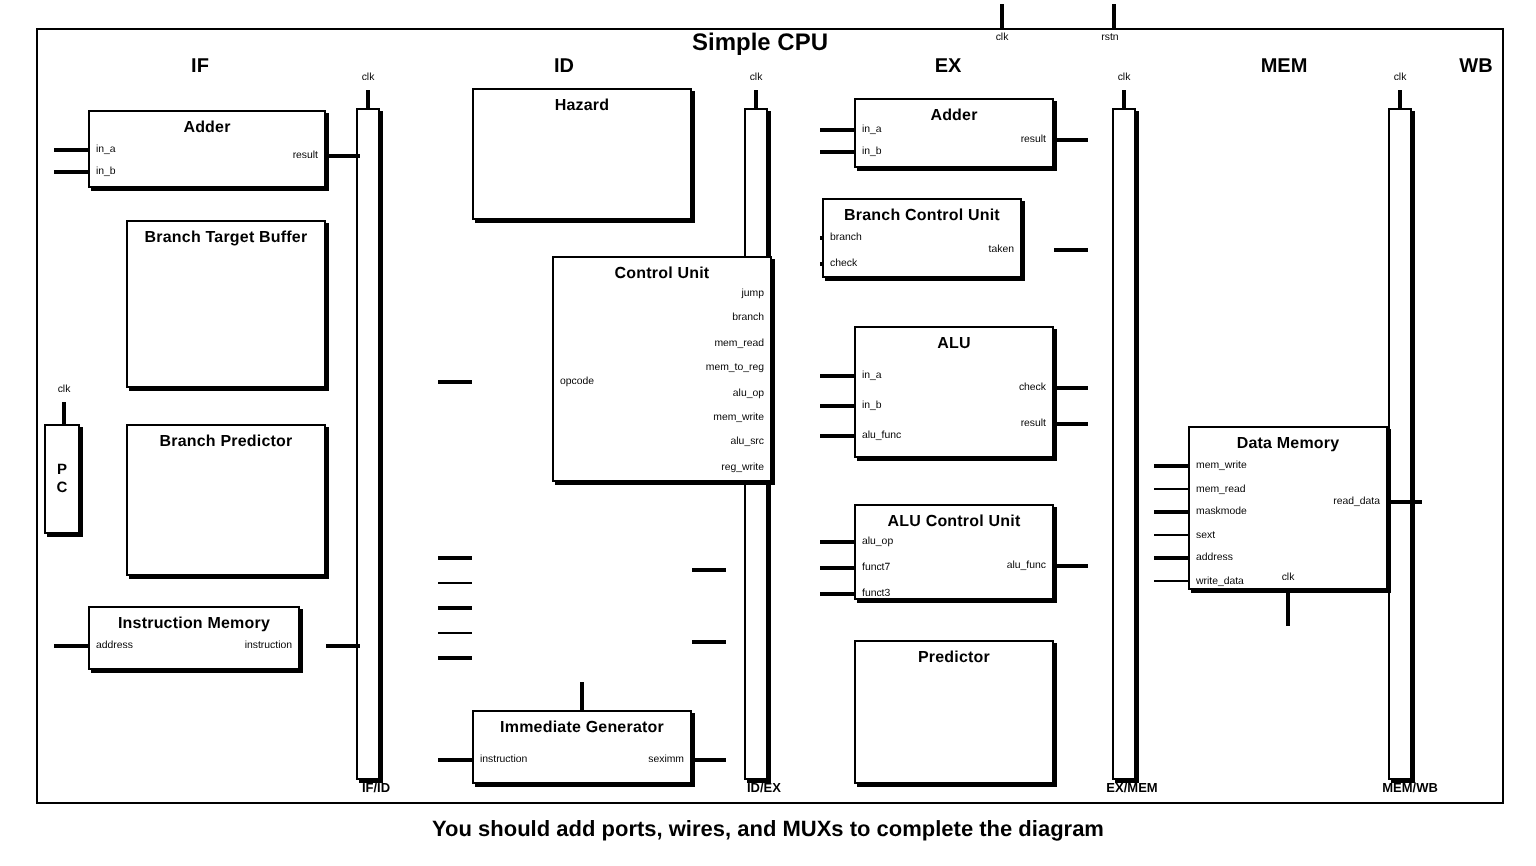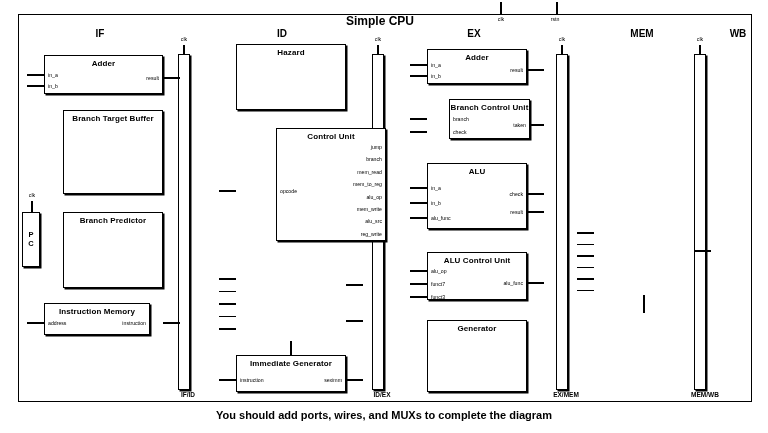--- a/index.html
+++ b/index.html
@@ -185,21 +185,21 @@
     <div class="wire wh" style="left: 527px; top: 69px; width: 17px;"></div>
     <div class="blk" style="left: 427px; top: 49px; width: 100px; height: 35px;">
       <div class="ttl">Adder</div>
       <div class="pin l" style="top: 12px;">in_a</div>
       <div class="pin l" style="top: 23px;">in_b</div>
       <div class="pin r" style="top: 17px;">result</div>
     </div>
     <div class="wire wh" style="left: 410px; top: 118px; width: 17px;"></div>
     <div class="wire wh" style="left: 410px; top: 131px; width: 17px;"></div>
     <div class="wire wh" style="left: 527px; top: 124px; width: 17px;"></div>
-    <div class="blk" style="left: 449px; top: 99px; width: 81px; height: 40px;">
+    <div class="blk" style="left: 411px; top: 99px; width: 100px; height: 40px;">
       <div class="ttl">Branch Control Unit</div>
       <div class="pin l" style="top: 16px;">branch</div>
       <div class="pin l" style="top: 29px;">check</div>
       <div class="pin r" style="top: 22px;">taken</div>
     </div>
     <div class="wire wh" style="left: 410px; top: 187px; width: 17px;"></div>
     <div class="wire wh" style="left: 410px; top: 202px; width: 17px;"></div>
     <div class="wire wh" style="left: 410px; top: 217px; width: 17px;"></div>
     <div class="wire wh" style="left: 527px; top: 193px; width: 17px;"></div>
     <div class="wire wh" style="left: 527px; top: 211px; width: 17px;"></div>
@@ -216,24 +216,35 @@
     <div class="wire wh" style="left: 410px; top: 296px; width: 17px;"></div>
     <div class="wire wh" style="left: 527px; top: 282px; width: 17px;"></div>
     <div class="blk" style="left: 427px; top: 252px; width: 100px; height: 48px;">
       <div class="ttl">ALU Control Unit</div>
       <div class="pin l" style="top: 15px;">alu_op</div>
       <div class="pin l" style="top: 28px;">funct7</div>
       <div class="pin l" style="top: 41px;">funct3</div>
       <div class="pin r" style="top: 27px;">alu_func</div>
     </div>
     <div class="blk" style="left: 427px; top: 320px; width: 100px; height: 72px;">
-      <div class="ttl">Generator</div>
+      <div class="ttl">Predictor</div>
     </div>
     <div class="wire wh" style="left: 577px; top: 232px; width: 17px;"></div>
     <div class="wire wh" style="left: 577px; top: 243.5px; width: 17px;"></div>
     <div class="wire wh" style="left: 577px; top: 255px; width: 17px;"></div>
     <div class="wire wh" style="left: 577px; top: 266.5px; width: 17px;"></div>
     <div class="wire wh" style="left: 577px; top: 278px; width: 17px;"></div>
     <div class="wire wh" style="left: 577px; top: 289.5px; width: 17px;"></div>
     <div class="wire wh" style="left: 694px; top: 250px; width: 17px;"></div>
     <div class="wire wv" style="left: 643px; top: 295px; height: 18px;"></div>
+    <div class="blk" style="left: 594px; top: 213px; width: 100px; height: 82px;">
+      <div class="ttl">Data Memory</div>
+      <div class="pin l" style="top: 16px;">mem_write</div>
+      <div class="pin l" style="top: 27.5px;">mem_read</div>
+      <div class="pin l" style="top: 39px;">maskmode</div>
+      <div class="pin l" style="top: 50.5px;">sext</div>
+      <div class="pin l" style="top: 62px;">address</div>
+      <div class="pin l" style="top: 73.5px;">write_data</div>
+      <div class="pin r" style="top: 34px;">read_data</div>
+      <div class="pin b" style="bottom: 2px;">clk</div>
+    </div>
     <div class="caption" style="left: 34px; top: 409px; width: 700px;">You should add ports, wires, and MUXs to complete the diagram</div>
   </div>
 
 </body></html>

